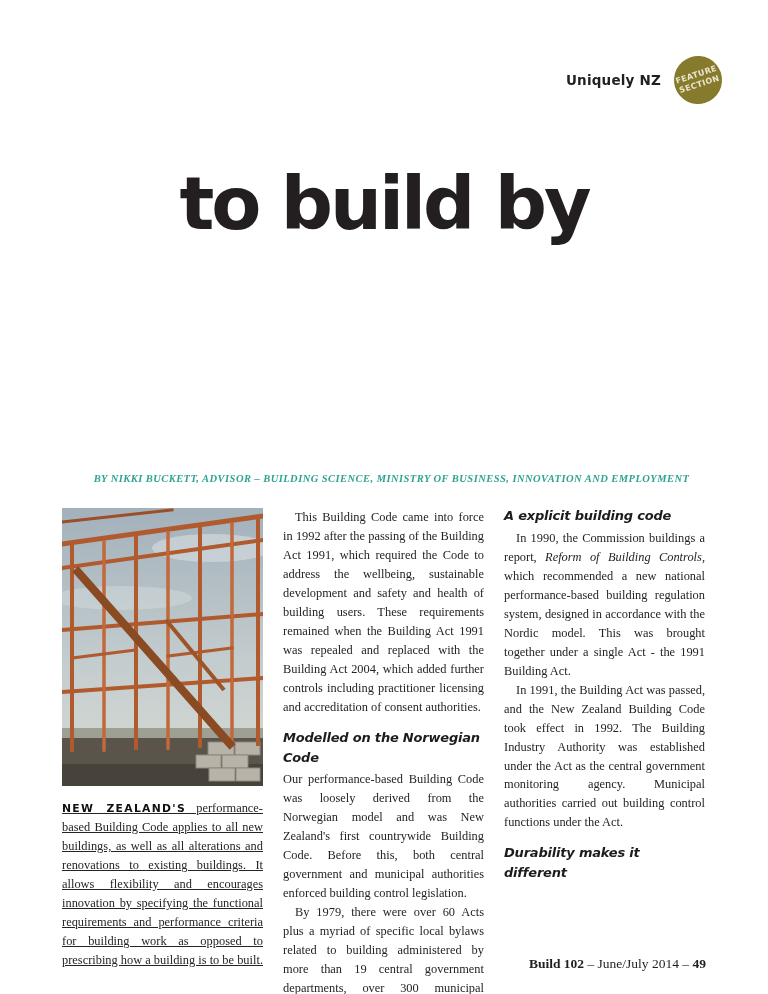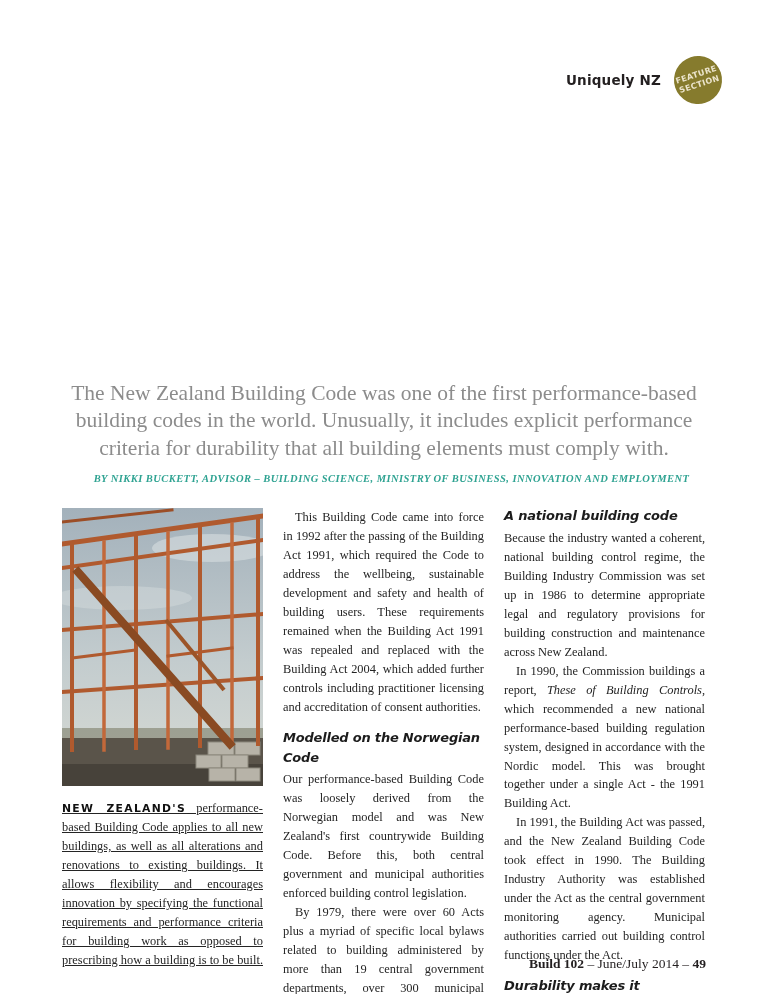--- a/index.html
+++ b/index.html
@@ -81,23 +81,23 @@
 
   <div class="topbar">
     <span class="section-label">Uniquely NZ</span>
     <div class="badge">
       <span>FEATURE</span>
       <span>SECTION</span>
     </div>
   </div>
 
   <div class="title">
+    <div>to build by</div>
   </div>
 
-  <div class="intro">The New Zealand Building Code was one of the first performance-based building codes in the world. Unusually, it includes explicit performance criteria for durability that all building elements must comply with.</div>
 
   <div class="byline">BY NIKKI BUCKETT, ADVISOR – BUILDING SCIENCE, MINISTRY OF BUSINESS, INNOVATION AND EMPLOYMENT</div>
 
   <div class="columns">
 
     <div class="col">
       <svg class="photo" viewBox="0 0 201 278" preserveAspectRatio="none">
         <defs>
           <linearGradient id="sky" x1="0" y1="0" x2="0" y2="1">
             <stop offset="0" stop-color="#a3b1bb"></stop>
@@ -154,26 +154,25 @@
     </div>
 
     <div class="col">
       <p class="indent">This Building Code came into force in 1992 after the passing of the Building Act 1991, which required the Code to address the wellbeing, sustainable development and safety and health of building users. These requirements remained when the Building Act 1991 was repealed and replaced with the Building Act 2004, which added further controls including practitioner licensing and accreditation of consent authorities.</p>
       <h3>Modelled on the Norwegian Code</h3>
       <p>Our performance-based Building Code was loosely derived from the Norwegian model and was New Zealand's first countrywide Building Code. Before this, both central government and municipal authorities enforced building control legislation.</p>
       <p class="indent">By 1979, there were over 60 Acts plus a myriad of specific local bylaws related to building administered by more than 19 central government departments, over 300 municipal authorities and a variety of other organisations, such as the New Zealand Fire Service.</p>
     </div>
 
     <div class="col">
-      <h3 class="first">A national building code</h3>
-      <p>Because the industry wanted a coherent, national building control regime, the Building Industry Commission was set up in 1986 to determine appropriate legal and regulatory provisions for building construction and maintenance across New Zealand.</p>
+      <h3 class="first">A explicit building code</h3>
       <p class="indent">
-        <span>In 1990, the Commission buildings a report, </span><span class="italic">These of Building Controls</span><span>, which recommended a new national performance-based building regulation system, designed in accordance with the Nordic model. This was brought together under a single Act - the 1991 Building Act.</span>
+        <span>In 1990, the Commission buildings a report, </span><span class="italic">Reform of Building Controls</span><span>, which recommended a new national performance-based building regulation system, designed in accordance with the Nordic model. This was brought together under a single Act - the 1991 Building Act.</span>
       </p>
-      <p class="indent">In 1991, the Building Act was passed, and the New Zealand Building Code took effect in 1990. The Building Industry Authority was established under the Act as the central government monitoring agency. Municipal authorities carried out building control functions under the Act.</p>
+      <p class="indent">In 1991, the Building Act was passed, and the New Zealand Building Code took effect in 1992. The Building Industry Authority was established under the Act as the central government monitoring agency. Municipal authorities carried out building control functions under the Act.</p>
       <h3>Durability makes it different</h3>
 
     </div>
   </div>
 
   <div class="footer">
     <span class="b">Build 102</span><span> – June/July 2014 – </span><span class="b">49</span>
   </div>
 
 </div>

